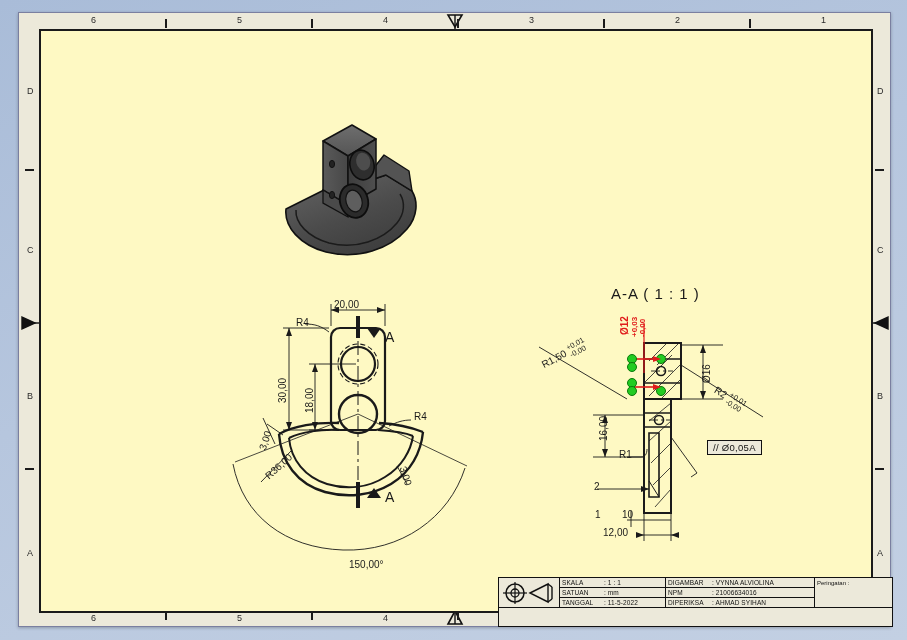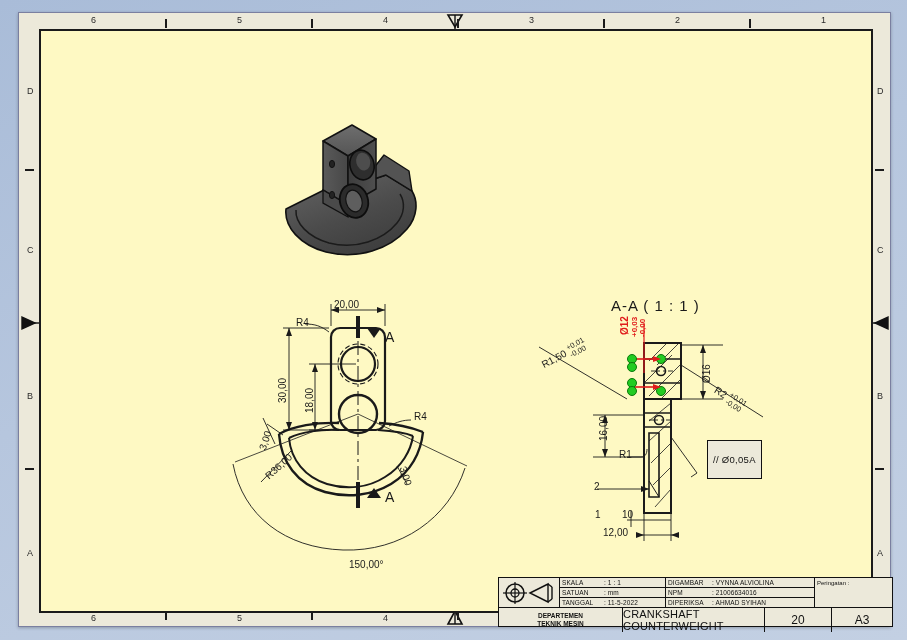--- a/index.html
+++ b/index.html
@@ -261,21 +261,21 @@
       <div class="dim" style="left:373px;top:380px;">R4</div>
       <div class="dim" style="left:236px;top:372px;transform:rotate(-90deg);transform-origin:left top;">30,00</div>
       <div class="dim" style="left:263px;top:382px;transform:rotate(-90deg);transform-origin:left top;">18,00</div>
       <div class="dim" style="left:216px;top:417px;transform:rotate(-72deg);transform-origin:left top;">3,00</div>
       <div class="dim" style="left:367px;top:434px;transform:rotate(72deg);transform-origin:left top;">3,00</div>
       <div class="dim" style="left:222px;top:442px;transform:rotate(-42deg);transform-origin:left top;">R36,00</div>
       <div class="dim" style="left:308px;top:528px;">150,00°</div>
       <div class="dim big" style="left:344px;top:298px;">A</div>
       <div class="dim big" style="left:344px;top:458px;">A</div>
 
-      <div class="dim" style="left:570px;top:266px;font-size:15px;letter-spacing:1px;">A-A ( 1 : 1 )</div>
+      <div class="dim" style="left:570px;top:254px;font-size:15px;letter-spacing:1px;">A-A ( 1 : 1 )</div>
 
       <svg style="position:absolute;left:490px;top:290px;" width="260" height="220">
         <g stroke="#1a1a1a" fill="none">
 
           <path d="M113,22 L150,22 L150,78 L113,78 Z" stroke-width="2"></path>
 
           <g stroke-width=".8">
             <line x1="118" y1="40" x2="136" y2="22"></line>
             <line x1="126" y1="44" x2="148" y2="22"></line>
             <line x1="113" y1="62" x2="141" y2="34"></line>
@@ -393,21 +393,21 @@
       </div>
 
       <div class="dim" style="left:557px;top:410px;transform:rotate(-90deg);transform-origin:left top;">16,00</div>
       <div class="dim" style="left:578px;top:418px;">R1</div>
       <div class="dim" style="left:553px;top:450px;">2</div>
       <div class="dim" style="left:554px;top:478px;">1</div>
       <div class="dim" style="left:581px;top:478px;">10</div>
       <div class="dim" style="left:562px;top:496px;">12,00</div>
 
       <div style="position:absolute;left:666px;top:409px;border:1.4px solid #111;background:#ece9da;
-                  padding:13px 5px;font-size:9.5px;color:#111;letter-spacing:.3px;">// Ø0,05A</div>
+                  padding:1px 5px;font-size:9.5px;color:#111;letter-spacing:.3px;">// Ø0,05A</div>
 
       <div id="titleblock">
         <div id="tb-top">
           <div id="tb-proj">
             <svg width="54" height="24" viewBox="0 0 54 24">
               <circle cx="13" cy="12" r="9" fill="none" stroke="#111" stroke-width="1.5"></circle>
               <circle cx="13" cy="12" r="4" fill="none" stroke="#111" stroke-width="1.3"></circle>
               <line x1="1" y1="12" x2="25" y2="12" stroke="#111" stroke-width="1.2"></line>
               <line x1="13" y1="1" x2="13" y2="23" stroke="#111" stroke-width="1.2"></line>
               <path d="M28,12 L46,3 L46,21 Z" fill="none" stroke="#111" stroke-width="1.4"></path>
@@ -439,26 +439,17 @@
               <span style="display:inline-block;width:44px;">NPM</span>
               <span>: 21006634016</span>
             </div>
             <div class="r">
               <span style="display:inline-block;width:44px;">DIPERIKSA</span>
               <span>: AHMAD SYIHAN</span>
             </div>
           </div>
           <div id="tb-warn">Peringatan :</div>
         </div>
-        <div id="tb-bot">
-          <div id="tb-dept">
-            <div>DEPARTEMEN</div>
-            <div>TEKNIK MESIN</div>
-          </div>
-          <div id="tb-name">CRANKSHAFT COUNTERWEIGHT</div>
-          <div id="tb-num">20</div>
-          <div id="tb-size">A3</div>
-        </div>
       </div>
 
     </div>
   </div>
 </div>
 
 </body></html>

